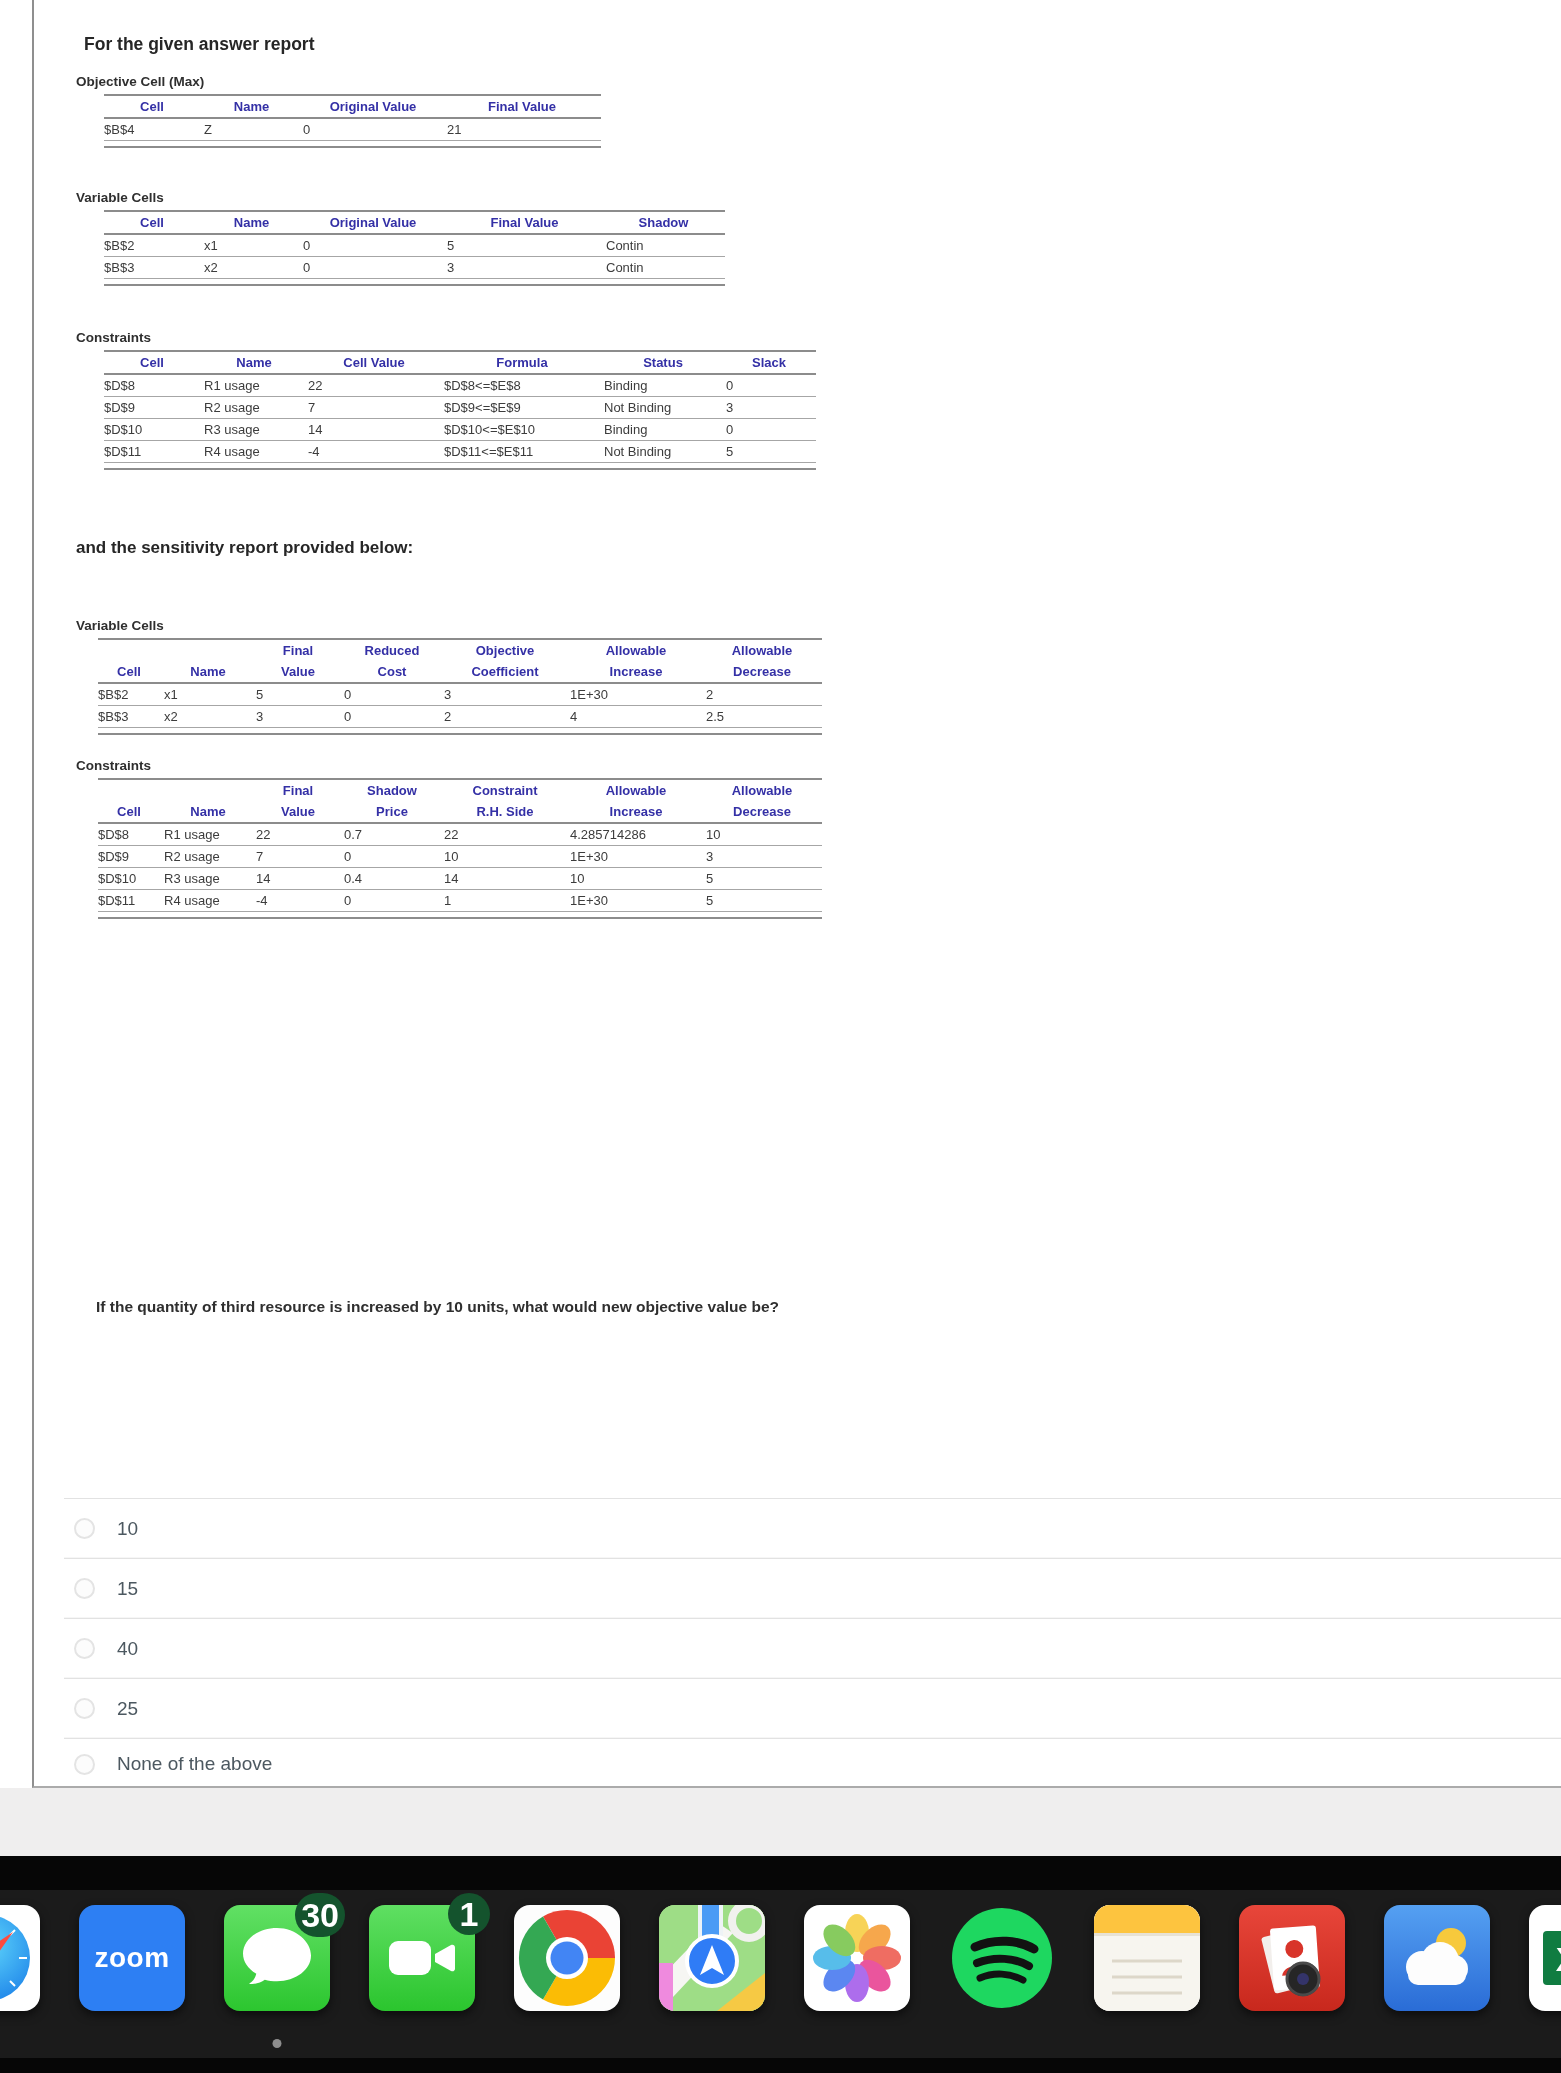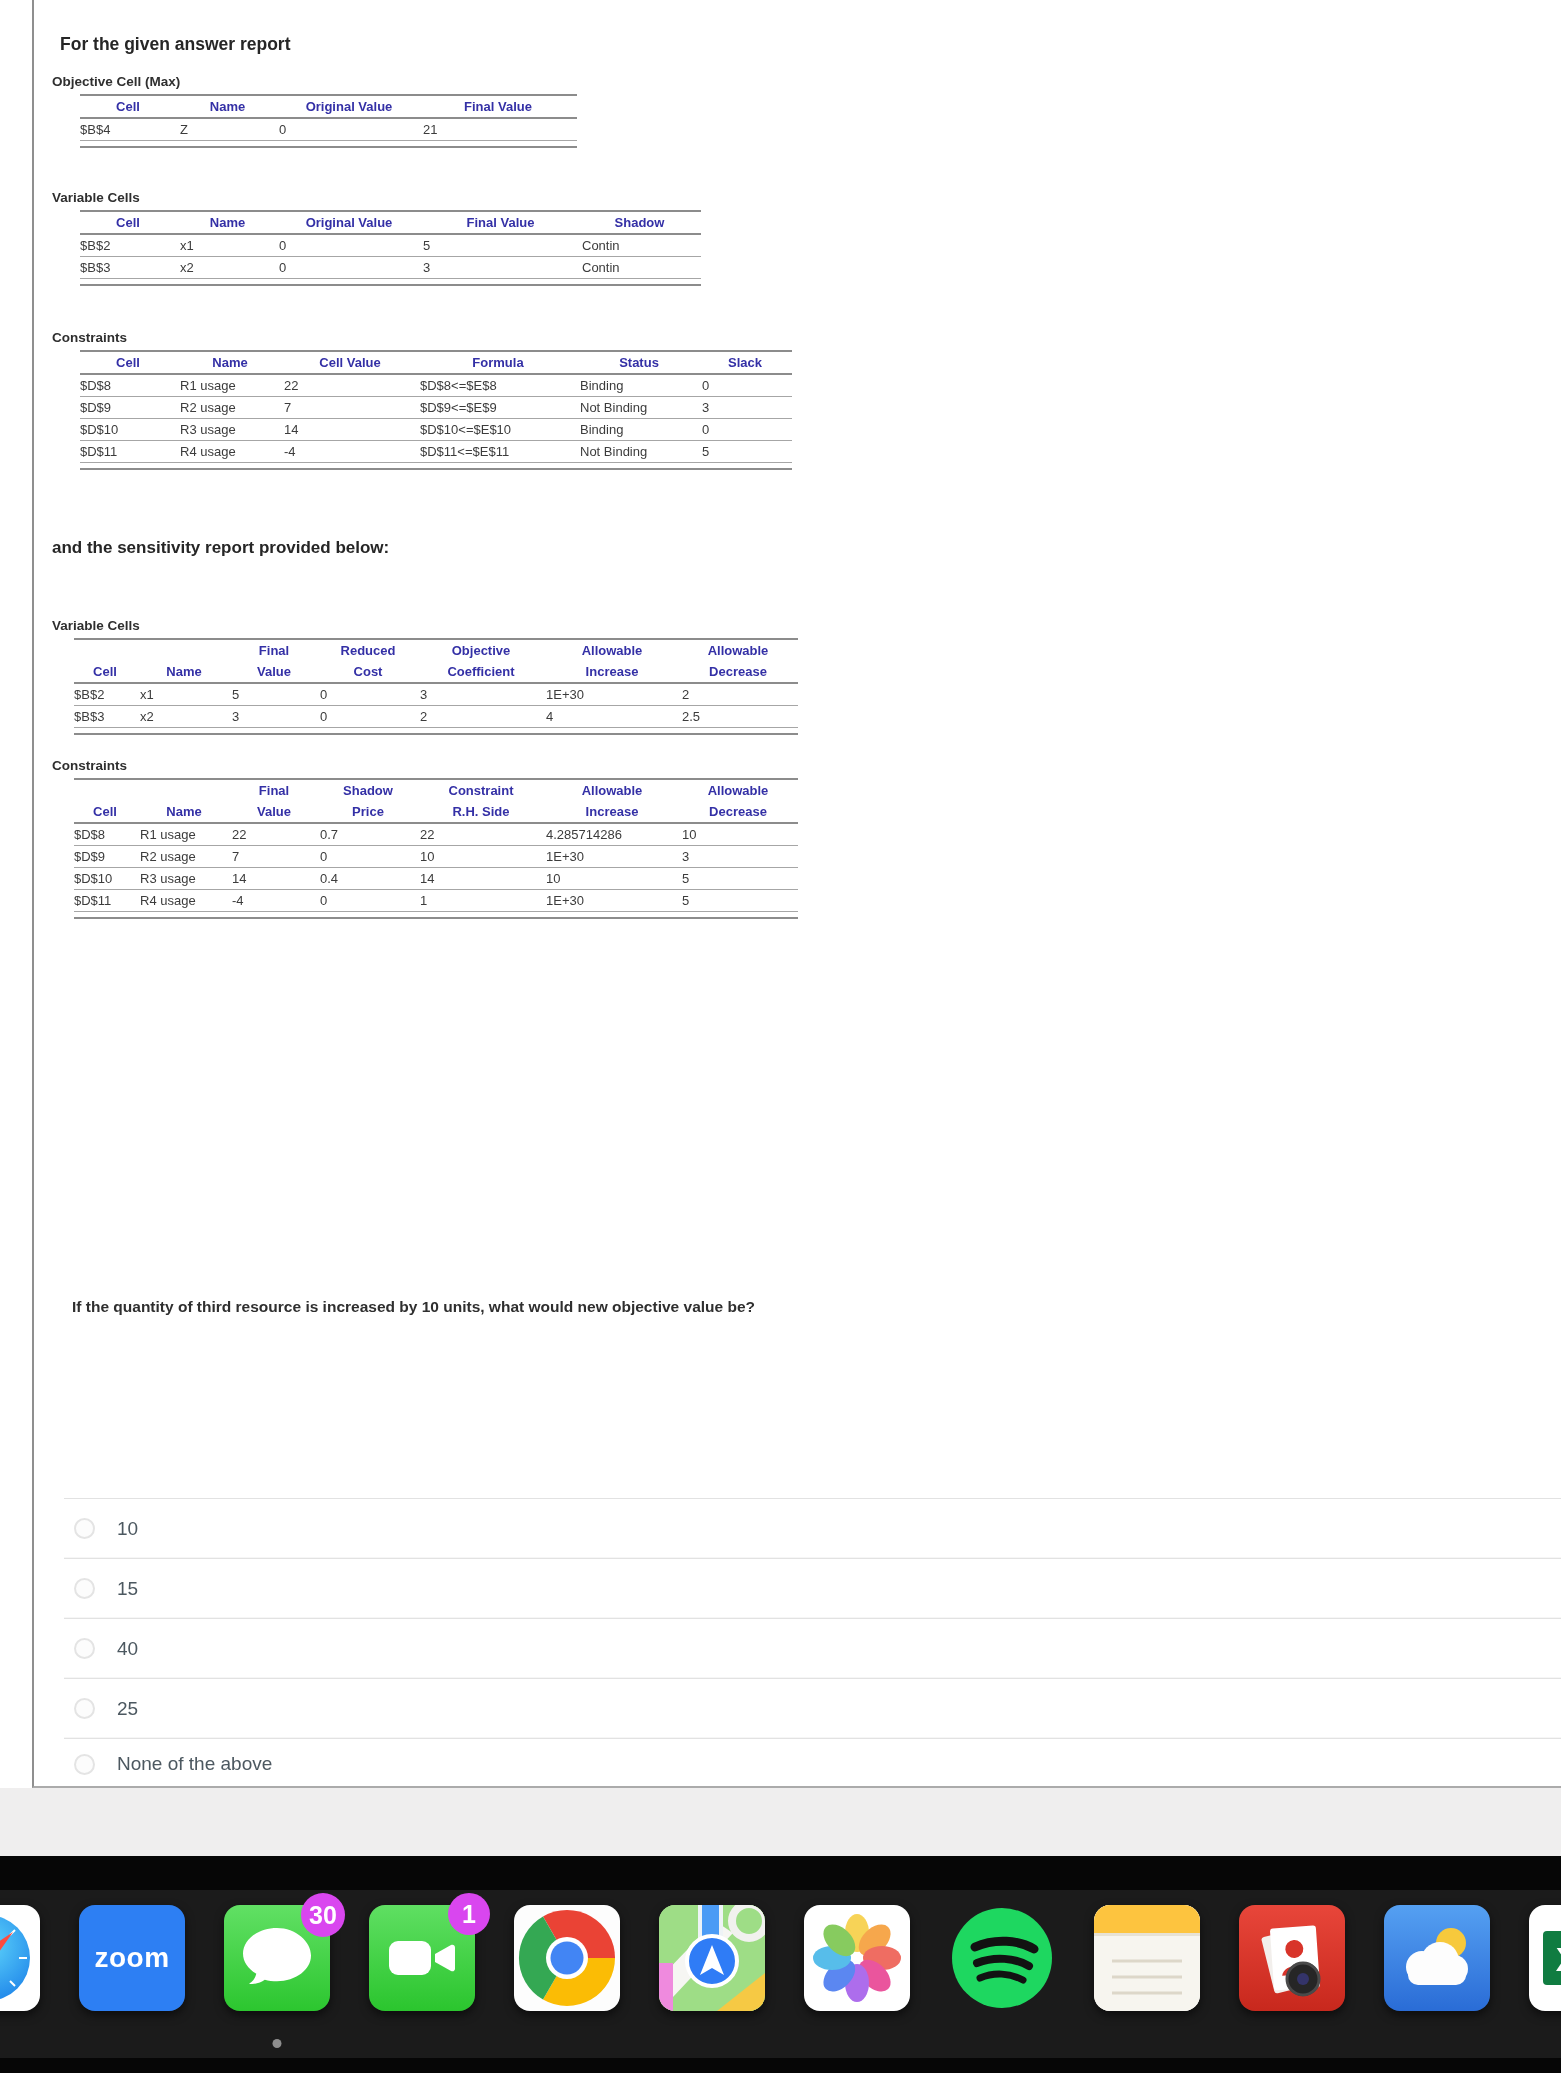--- a/index.html
+++ b/index.html
@@ -2,21 +2,21 @@
 <html><head>
 <meta charset="utf-8">
 <style>
   html,body{margin:0;padding:0;background:#fff;}
   body{width:1561px;height:2073px;position:relative;overflow:hidden;
        font-family:"Liberation Sans",sans-serif;color:#3c3c3c;}
 
   
   #content-box{position:absolute;left:32px;top:0;width:1529px;height:1786px;
     background:#fff;border-left:2px solid #8f8f8f;border-bottom:2px solid #ababab;}
-  .abs{position:absolute;}
+  .abs{position:absolute;margin-left:24px;}
   .page-title{font-size:17.5px;font-weight:700;color:#262626;}
   .section-label{font-size:13.5px;font-weight:700;color:#2f2f2f;}
   .sens-heading{font-size:17px;font-weight:700;color:#262626;}
 
   
   .twrap{display:inline-block;border-top:2px solid #8c8c8c;border-bottom:2px solid #8c8c8c;padding-bottom:5px;}
   table.rpt{border-collapse:collapse;table-layout:fixed;font-size:13px;line-height:17px;color:#3c3c3c;}
   table.rpt th{font-weight:700;color:#3430a6;text-align:center;padding:2px 4px 2px 0;white-space:nowrap;}
   table.rpt tr.h2 th{border-bottom:2px solid #8c8c8c;}
   table.rpt td{padding:2px 4px 2px 0;border-bottom:1px solid #a6a6a6;white-space:nowrap;}
@@ -57,21 +57,21 @@
   
   #page-bottom{position:absolute;left:0;top:1788px;width:1561px;height:68px;background:#efeeee;}
 
   
   #dock{position:absolute;left:0;top:1856px;width:1561px;height:217px;background:#060606;}
   #dock .shelf{position:absolute;left:0;top:34px;width:100%;height:168px;background:#1b1b1b;}
   #dock .icons{position:absolute;left:-66px;top:49px;display:flex;gap:39px;}
   .app{width:106px;height:106px;position:relative;flex:none;cursor:pointer;}
   .clip{position:absolute;inset:0;border-radius:16px;overflow:hidden;box-shadow:0 4px 10px rgba(0,0,0,.55);}
   .badge{position:absolute;top:-12px;right:-15px;min-width:44px;height:44px;padding:0 6px;box-sizing:border-box;
-         border-radius:22px;background:#d946ef;color:#fff;font-size:25px;font-weight:700;
+         border-radius:22px;background:#14532d;color:#fff;font-size:34px;font-weight:700;
          display:flex;align-items:center;justify-content:center;z-index:3;}
   .run-dot{position:absolute;top:134px;left:50%;transform:translateX(-50%);
            width:9px;height:9px;border-radius:50%;background:#8e8e8e;}
   .zoom-bg{width:100%;height:100%;background:#2d7ff3;display:flex;align-items:center;justify-content:center;}
   .zoom-txt{color:#fff;font-size:28px;font-weight:700;letter-spacing:.5px;}
 </style>
 </head>
 <body>
 
 <div id="content-box">

